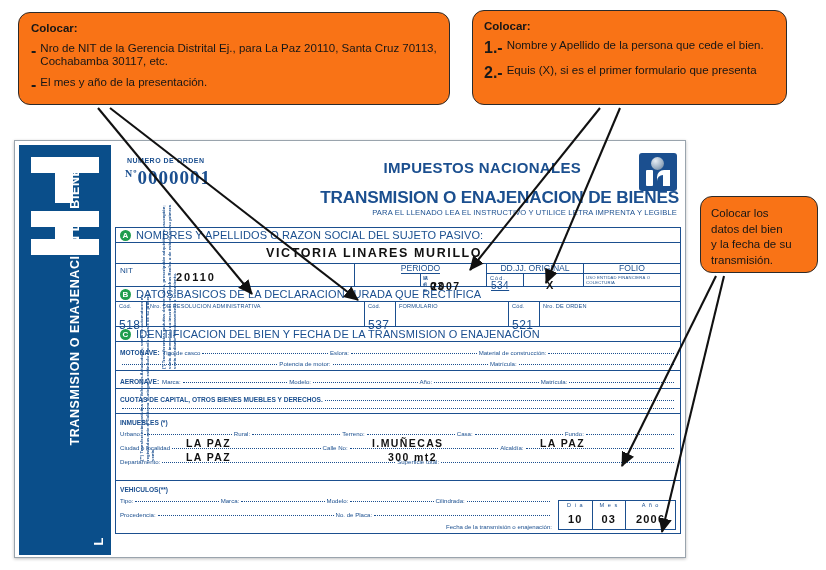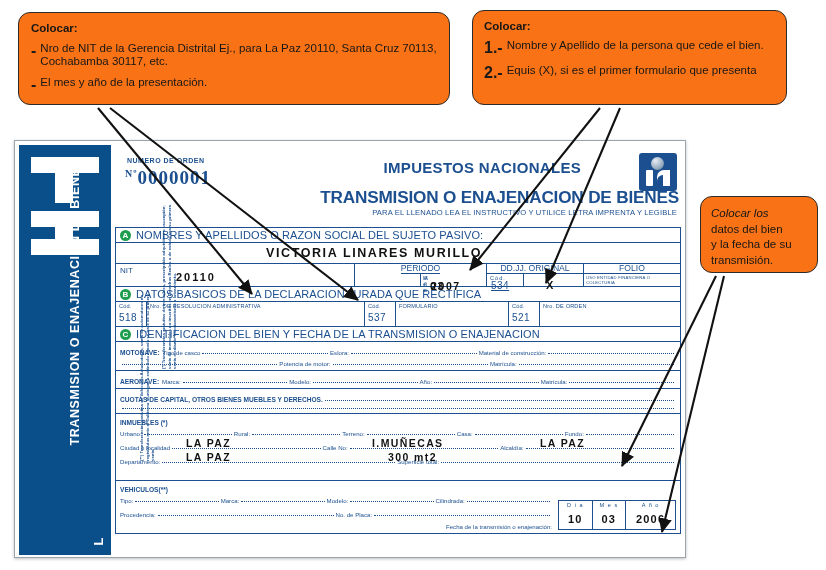--- a/index.html
+++ b/index.html
@@ -24,21 +24,21 @@
   #callout-nit{left:18px;top:12px;width:432px;height:93px;padding:9px 12px;}
   #callout-nit .co-title{margin-bottom:8px;}
   #callout-nit .co-row{margin-bottom:8px;}
 
   #callout-name{left:472px;top:10px;width:315px;height:95px;padding:9px 11px;}
   #callout-name .co-title{margin-bottom:7px;}
   #callout-name .co-row{margin-bottom:7px;}
 
   #callout-bien{left:700px;top:196px;width:118px;height:77px;padding:9px 10px;}
   #callout-bien .co-line{line-height:1.35;font-size:11.5px;}
-  #callout-bien .just{text-align:justify;font-style:italic;}
+  #callout-bien .just{text-align:justify;}
 
   
   .arrows{position:absolute;left:0;top:0;width:826px;height:570px;pointer-events:none;}
 
   
   .sheet{
     position:absolute;left:14px;top:140px;width:672px;height:418px;
     background:#ffffff;border:1px solid #9aa4ad;
     box-shadow:0 1px 3px rgba(0,0,0,.25);
     box-sizing:border-box;
@@ -129,21 +129,21 @@
 
   
   .rowB{display:flex;height:24px;}
   .rowB > div{position:relative;border-right:1.2px solid #1b4f8f;}
   .rowB > div:last-child{border-right:none;}
   .bc{flex:0 0 30px;}
   .bl{flex:1 1 auto;}
   .bl2{flex:0 0 112px;}
   .bl3{flex:0 0 140px;}
   .rowB .t{position:absolute;left:3px;top:1px;font-size:5.6px;color:#1b4f8f;letter-spacing:.15px;}
-  .rowB .v{position:absolute;left:3px;top:10px;font-size:10px;color:#1b4f8f;letter-spacing:.5px;}
+  .rowB .v{position:absolute;left:3px;top:16px;font-size:12px;color:#1b4f8f;letter-spacing:.5px;}
 
   
   .crow{position:relative;border-bottom:1.2px solid #1b4f8f;padding:0 4px;box-sizing:border-box;}
   .crow:last-child{border-bottom:none;}
   .ln{position:relative;height:11px;display:flex;align-items:flex-end;font-size:6.1px;color:#1b4f8f;white-space:nowrap;}
   .bold{font-weight:bold;font-size:6.6px;}
   .dots{flex:1;border-bottom:1px dotted #1b4f8f;margin:0 2px 2px 2px;height:1px;}
   .seg{flex:0 0 auto;}
   .hand{
     position:absolute;font-size:10.5px;font-weight:bold;color:#111;letter-spacing:1.4px;

